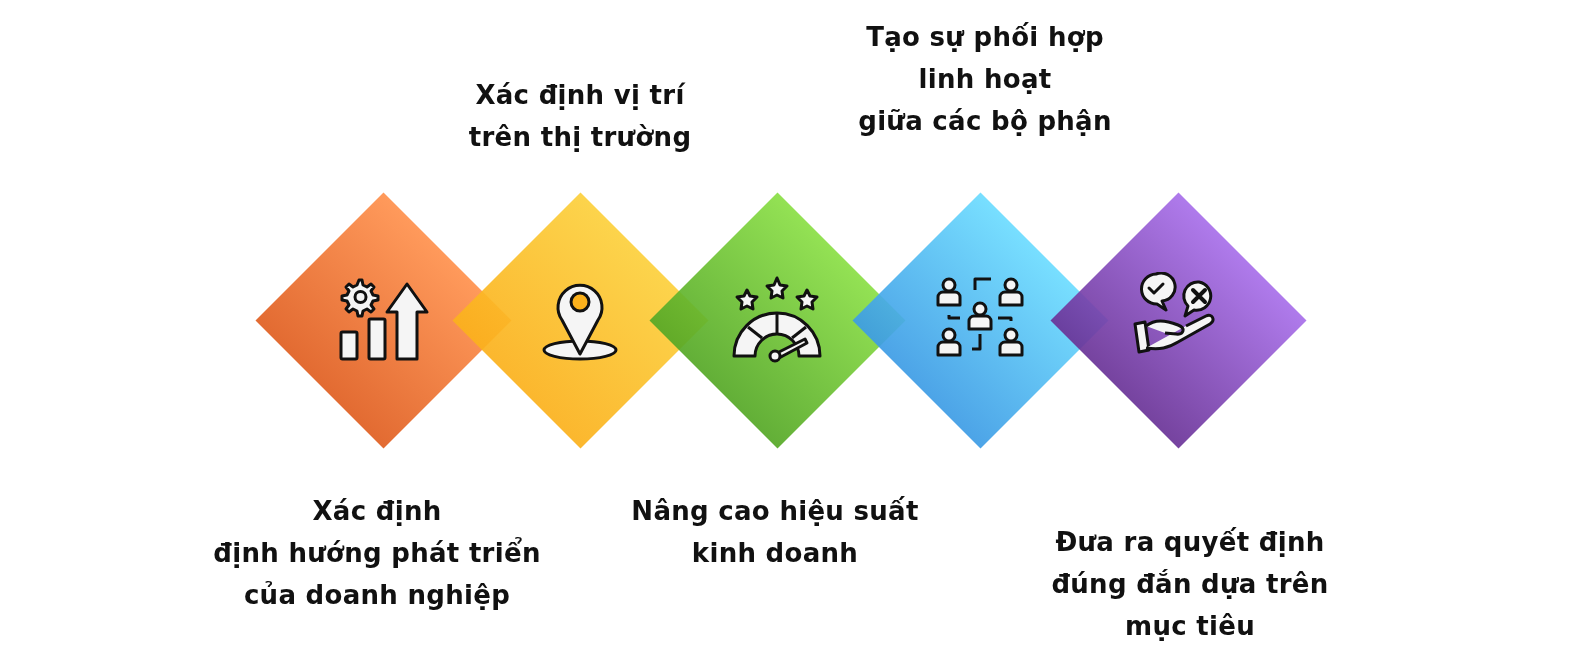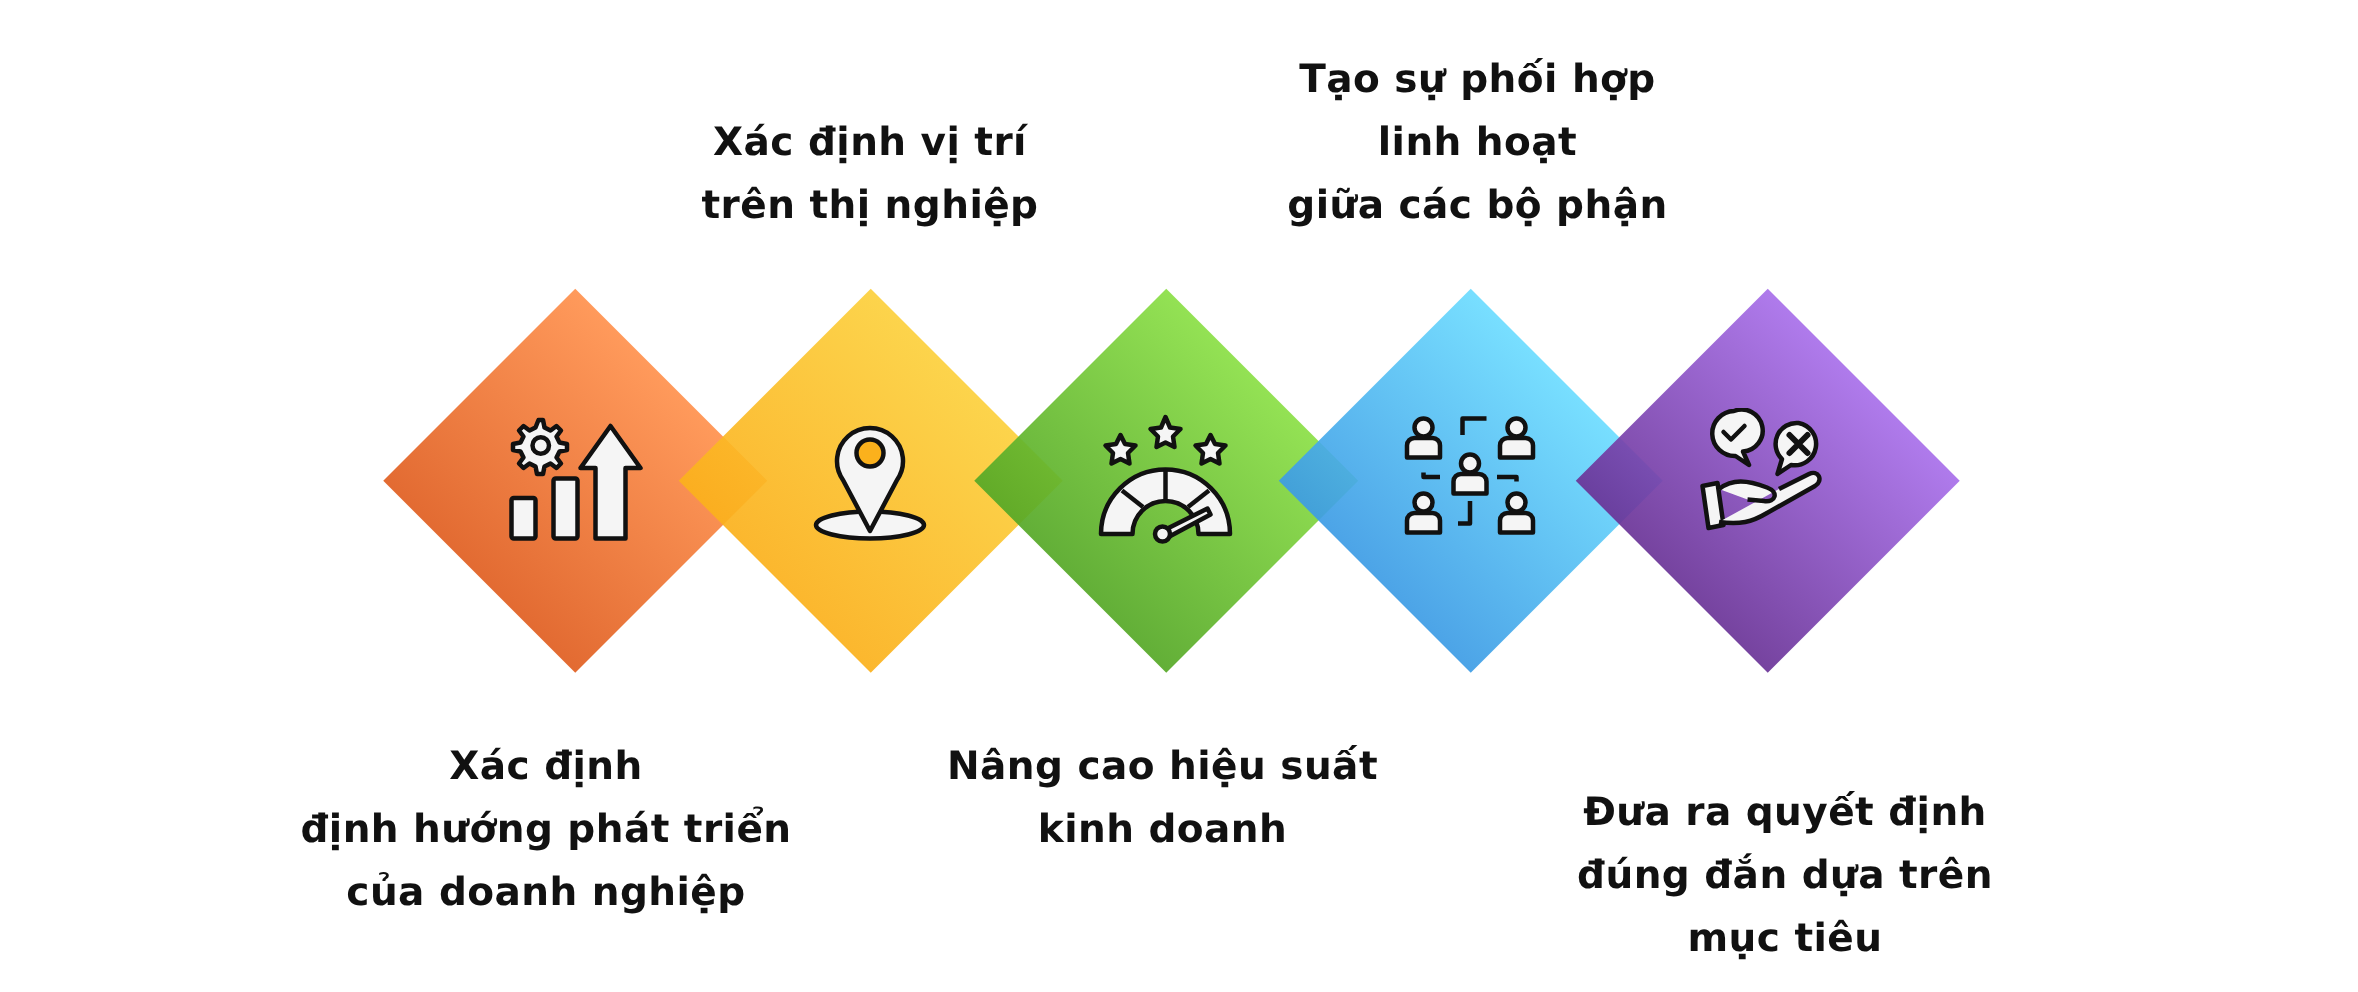--- a/index.html
+++ b/index.html
@@ -83,25 +83,25 @@
   <svg viewBox="0 0 96 96" fill="#f5f5f5" stroke="#111" stroke-width="3" stroke-linejoin="round">
     <path d="M26 2 a14 14 0 1 1 6 27 l4 9 -9-6 a14 14 0 0 1 -1-30 Z"></path>
     <path d="M19 16 l5 5 9-9" fill="none" stroke-linecap="round"></path>
     <path d="M69 10 a14 14 0 1 1 -5 28 l-9 6 3-10 a14 14 0 0 1 11-24 Z"></path>
     <path d="M63 18 l12 12 M75 18 l-12 12" stroke-width="4" stroke-linecap="round"></path>
     <path d="M5 52 L15 50 L19 78 L9 80 Z"></path>
     <path d="M16 54 C25 47 35 48 48 53 C56 56 54 63 46 62 L35 61 M16 76 C30 78 38 76 48 70 L80 52 C86 48 82 41 76 44 L56 54"></path>
   </svg>
 </div>
 
-<div class="label" style="left:164px; top:490px; width:400px;">Xác định
+<div class="label" style="left:177px; top:490px; width:400px;">Xác định
 định hướng phát triển
 của doanh nghiệp</div>
 <div class="label" style="left:430px; top:74px; width:300px;">Xác định vị trí
-trên thị nghiệp</div>
+trên thị trường</div>
 <div class="label" style="left:600px; top:490px; width:350px;">Nâng cao hiệu suất
 kinh doanh</div>
-<div class="label" style="left:825px; top:32px; width:320px;">Tạo sự phối hợp
+<div class="label" style="left:825px; top:16px; width:320px;">Tạo sự phối hợp
 linh hoạt
 giữa các bộ phận</div>
 <div class="label" style="left:1020px; top:490px; width:340px;margin-top:31px;">Đưa ra quyết định
 đúng đắn dựa trên
 mục tiêu</div>
 
 </body></html>

